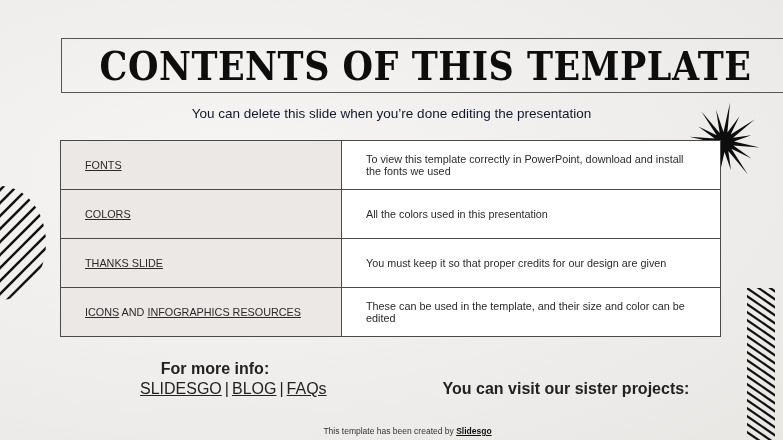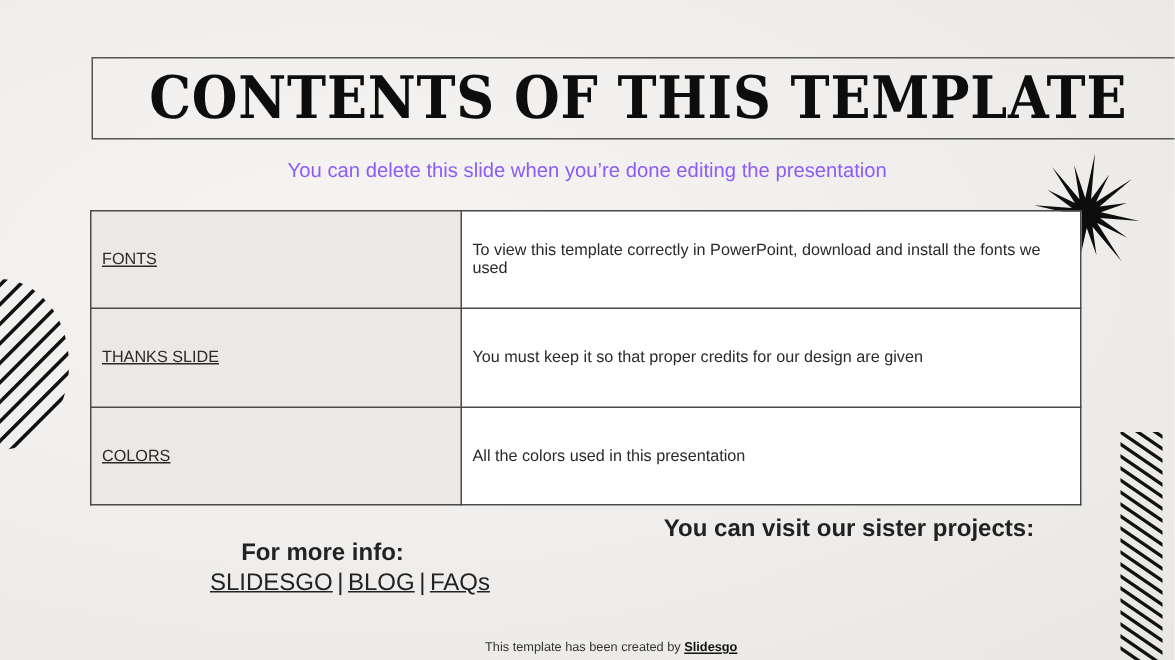--- a/index.html
+++ b/index.html
@@ -14,40 +14,40 @@
     border:1.5px solid #555; box-sizing:border-box;
     display:flex; align-items:center; justify-content:center;
   }
   .title {
     font-family: "DejaVu Serif", "Liberation Serif", serif;
     font-weight:900; font-size:35px; letter-spacing:0.5px; color:#0d0d0d;
     transform: scaleY(1.12);
   }
   .subtitle {
     position:absolute; left:0; width:783px; top:106px; text-align:center;
-    font-size:13.5px; color:#8b5cf6;
+    font-size:13.5px; color:#0f172a;
   }
   .starburst { position:absolute; left:683px; top:101px; width:82px; height:82px; }
   table.contents {
     position:absolute; left:60px; top:140px; width:661px; height:197px;
     border-collapse:collapse; font-size:10.8px; z-index:2;
   }
   table.contents td {
-    border:1.4px solid #4a4a4a; padding:0 7px; height:32px; vertical-align:middle;
+    border:1.4px solid #4a4a4a; padding:0 24px; height:32px; vertical-align:middle;
   }
   td.k { width:232px; background:#ebe8e6; color:#2a2a2a; }
   td.v { background:#ffffff; color:#2a2a2a;margin-top:20px; }
   .u { text-decoration:underline; }
   .here { font-weight:bold; text-decoration:underline; color:#111; }
   .info { position:absolute; text-align:center; font-size:16px; color:#222; }
   .info .h { font-weight:bold; margin-bottom:2px; }
   .info .links a { color:#222; text-decoration:underline; }
   .info .sep { margin:0 3px; }
   .info-left { left:140px; width:150px; top:360px; }
-  .info-right { left:440px; width:252px; top:344px; }
+  .info-right { left:440px; width:252px; top:380px; }
   .credit { position:absolute; left:16px; width:783px; top:426px; text-align:center; font-size:8.5px; color:#333; }
   .credit .brand { font-weight:bold; text-decoration:underline; color:#111; }
   .deco-left { position:absolute; left:0; top:186px; width:48px; height:114px; }
   .deco-right { position:absolute; left:746px; top:286px; width:30px; height:154px; }
 </style>
 </head>
 <body>
 
 <svg class="deco-left" viewBox="0 0 48 114">
   <defs>
@@ -110,26 +110,30 @@
 
 <div class="subtitle">You can delete this slide when you’re done editing the presentation</div>
 
 <table class="contents">
   <tbody id="rows">
       <tr>
         <td class="k"><a class="u">FONTS</a></td>
         <td class="v"><span>To view this template correctly in PowerPoint, download and install the fonts we used</span></td>
       </tr>
       <tr>
+        <td class="k"><a class="u">COLORS</a></td>
+        <td class="v"><span>All the colors used in this presentation</span></td>
+      </tr>
+      <tr>
         <td class="k"><a class="u">THANKS SLIDE</a></td>
         <td class="v"><span>You must keep it so that proper credits for our design are given</span></td>
       </tr>
       <tr>
-        <td class="k"><a class="u">COLORS</a></td>
-        <td class="v"><span>All the colors used in this presentation</span></td>
+        <td class="k"><a class="u">ICONS</a><span> AND </span><a class="u">INFOGRAPHICS RESOURCES</a></td>
+        <td class="v"><span>These can be used in the template, and their size and color can be edited</span></td>
       </tr>
     </tbody>
 </table>
 
 <div class="info info-left">
   <div class="h">For more info:</div>
   <div class="links" id="more-links"><a>SLIDESGO</a><span class="sep">|</span><a>BLOG</a><span class="sep">|</span><a>FAQs</a></div>
 </div>
 
 <div class="info info-right">

